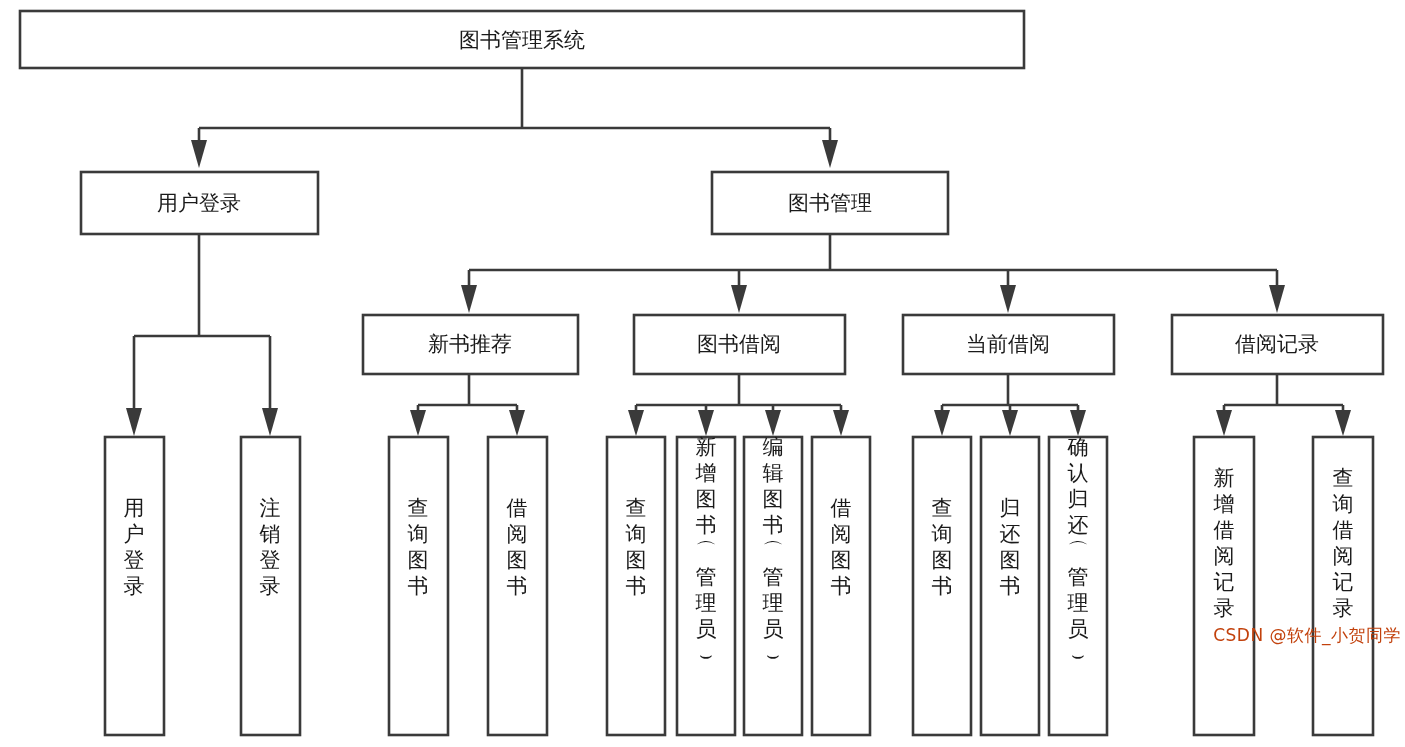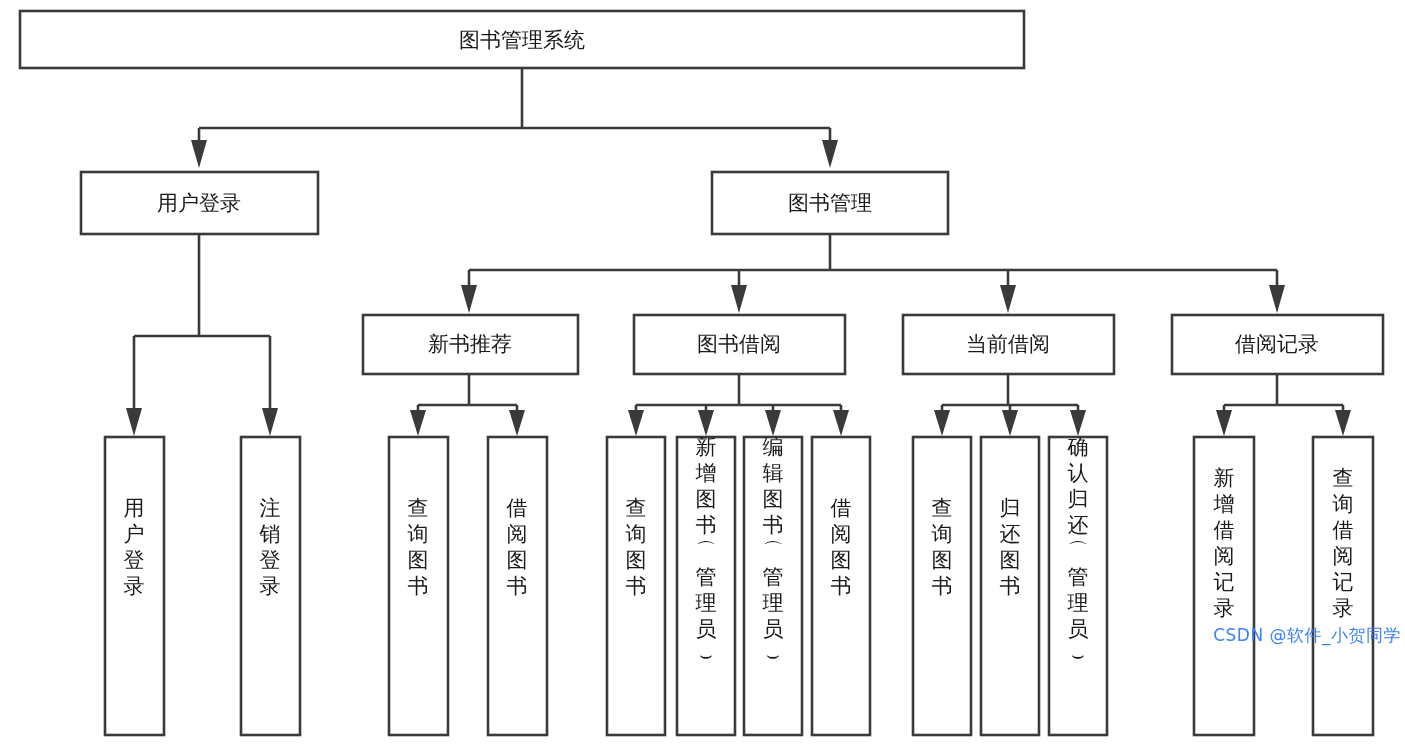--- a/index.html
+++ b/index.html
@@ -55,21 +55,21 @@
     font-size: 21px;
     fill: #1a1a1a;
     text-anchor: middle;
   }
   .watermark {
     position: absolute;
     right: 16px;
     bottom: 5px;
     font-family: "DejaVu Sans", "Liberation Sans", sans-serif;
     font-size: 17px;
-    color: #3b82f6;
+    color: #c2410c;
     letter-spacing: 0.5px;
     white-space: nowrap;
     pointer-events: none;
   }
 </style>
 </head>
 <body>
 
 <div id="diagram-root">
 

